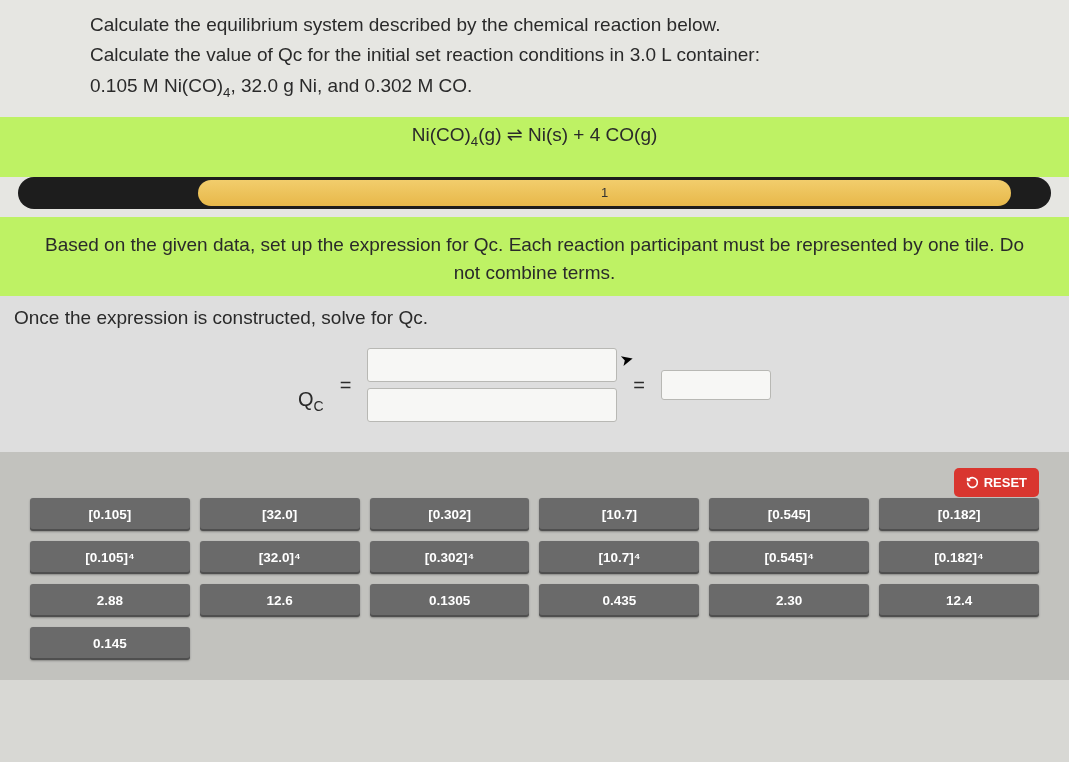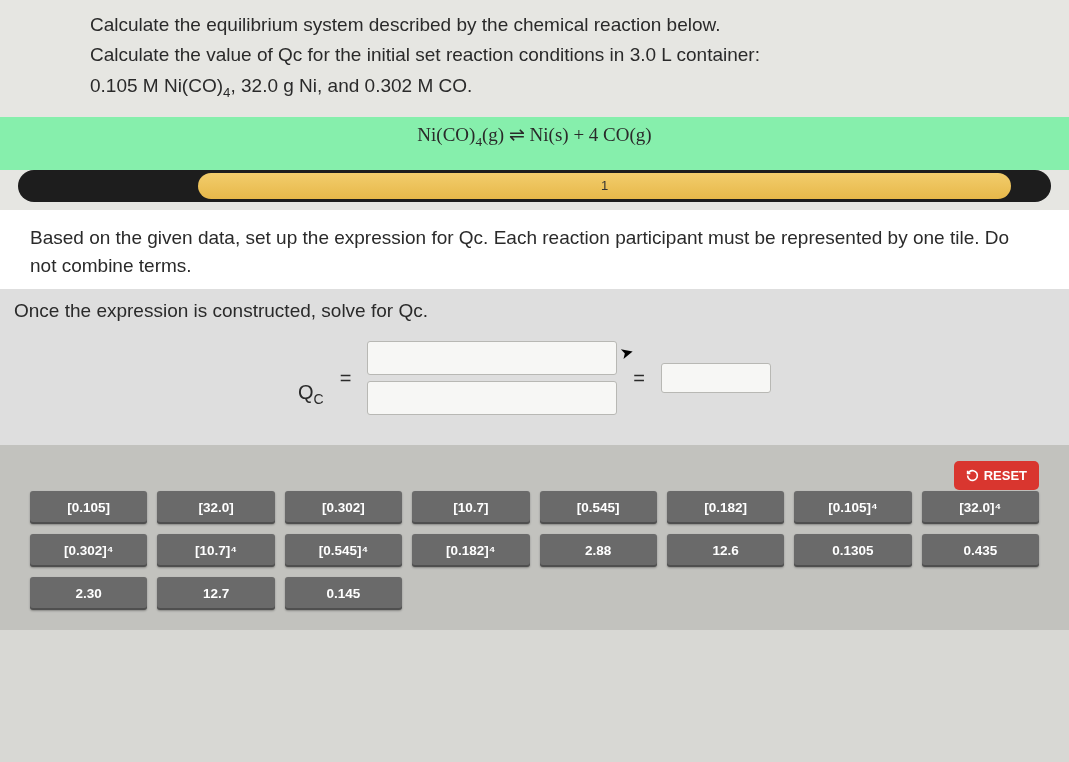--- a/index.html
+++ b/index.html
@@ -13,23 +13,22 @@
     }
     .header {
       padding: 10px 60px 14px 90px;
       background: #e6e6e2;
       font-size: 19px;
       line-height: 1.6;
     }
     .equation {
       text-align: center;
       font-size: 19px;
-      padding: 6px 0 20px 0;
-      background: #86efac;
-      font-family: Liberation Serif, serif;
+      padding: 6px 0 28px 0;
+      background: #bef264;
     }
     .sub { font-size: 0.7em; vertical-align: sub; }
     .progress-wrap {
       background: #e6e6e2;
       padding: 0 18px 8px 18px;
     }
     .progress-bar {
       height: 32px;
       background: #1d1d1d;
       border-radius: 16px;
@@ -45,23 +44,24 @@
       background: linear-gradient(#f2cd6c, #e7b84a);
       border-radius: 14px;
       display: flex;
       align-items: center;
       justify-content: center;
       color: #333;
       font-size: 13px;
     }
     .body-text {
       padding: 14px 30px 8px 30px;
-      background: #ffffff;
+      background: #bef264;
       font-size: 19px;
       line-height: 1.5;
+      text-align: center;
     }
     .solve-text {
       padding: 8px 30px 10px 14px;
       background: #dedede;
       font-size: 19px;
       line-height: 1.5;
     }
     .qc-area {
       background: #dedede;
       display: flex;
@@ -117,21 +117,21 @@
       padding: 7px 12px;
       border-radius: 5px;
       display: flex;
       align-items: center;
       gap: 5px;
       cursor: pointer;
     }
     .reset-btn svg { width: 13px; height: 13px; }
     .tile-grid {
       display: grid;
-      grid-template-columns: repeat(8, 1fr);
+      grid-template-columns: repeat(6, 1fr);
       gap: 10px;
     }
     .tile {
       background: #6a6a6a;
       color: #fff;
       font-size: 13.5px;
       font-weight: bold;
       text-align: center;
       padding: 9px 4px;
       border-radius: 3px;
@@ -205,21 +205,21 @@
     <div class="tile">[32.0]⁴</div>
     <div class="tile">[0.302]⁴</div>
     <div class="tile">[10.7]⁴</div>
     <div class="tile">[0.545]⁴</div>
     <div class="tile">[0.182]⁴</div>
     <div class="tile">2.88</div>
     <div class="tile">12.6</div>
     <div class="tile">0.1305</div>
     <div class="tile">0.435</div>
     <div class="tile">2.30</div>
-    <div class="tile">12.7</div>
+    <div class="tile">12.4</div>
     <div class="tile">0.145</div>
     <div class="tile empty"></div>
     <div class="tile empty"></div>
     <div class="tile empty"></div>
     <div class="tile empty"></div>
     <div class="tile empty"></div>
   </div>
 </div>
 
 </body></html>

